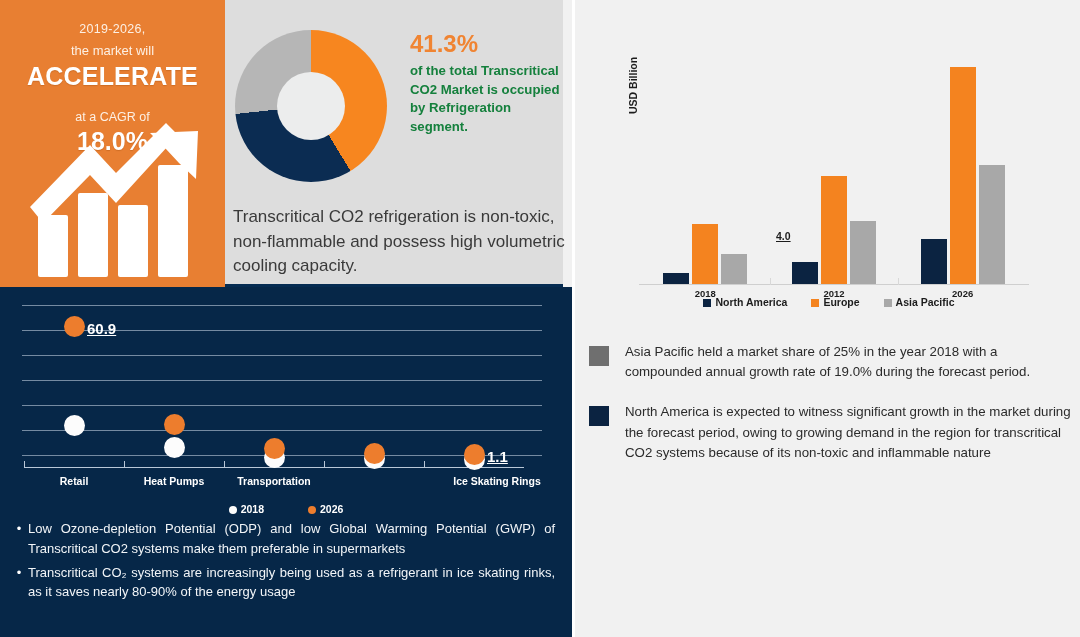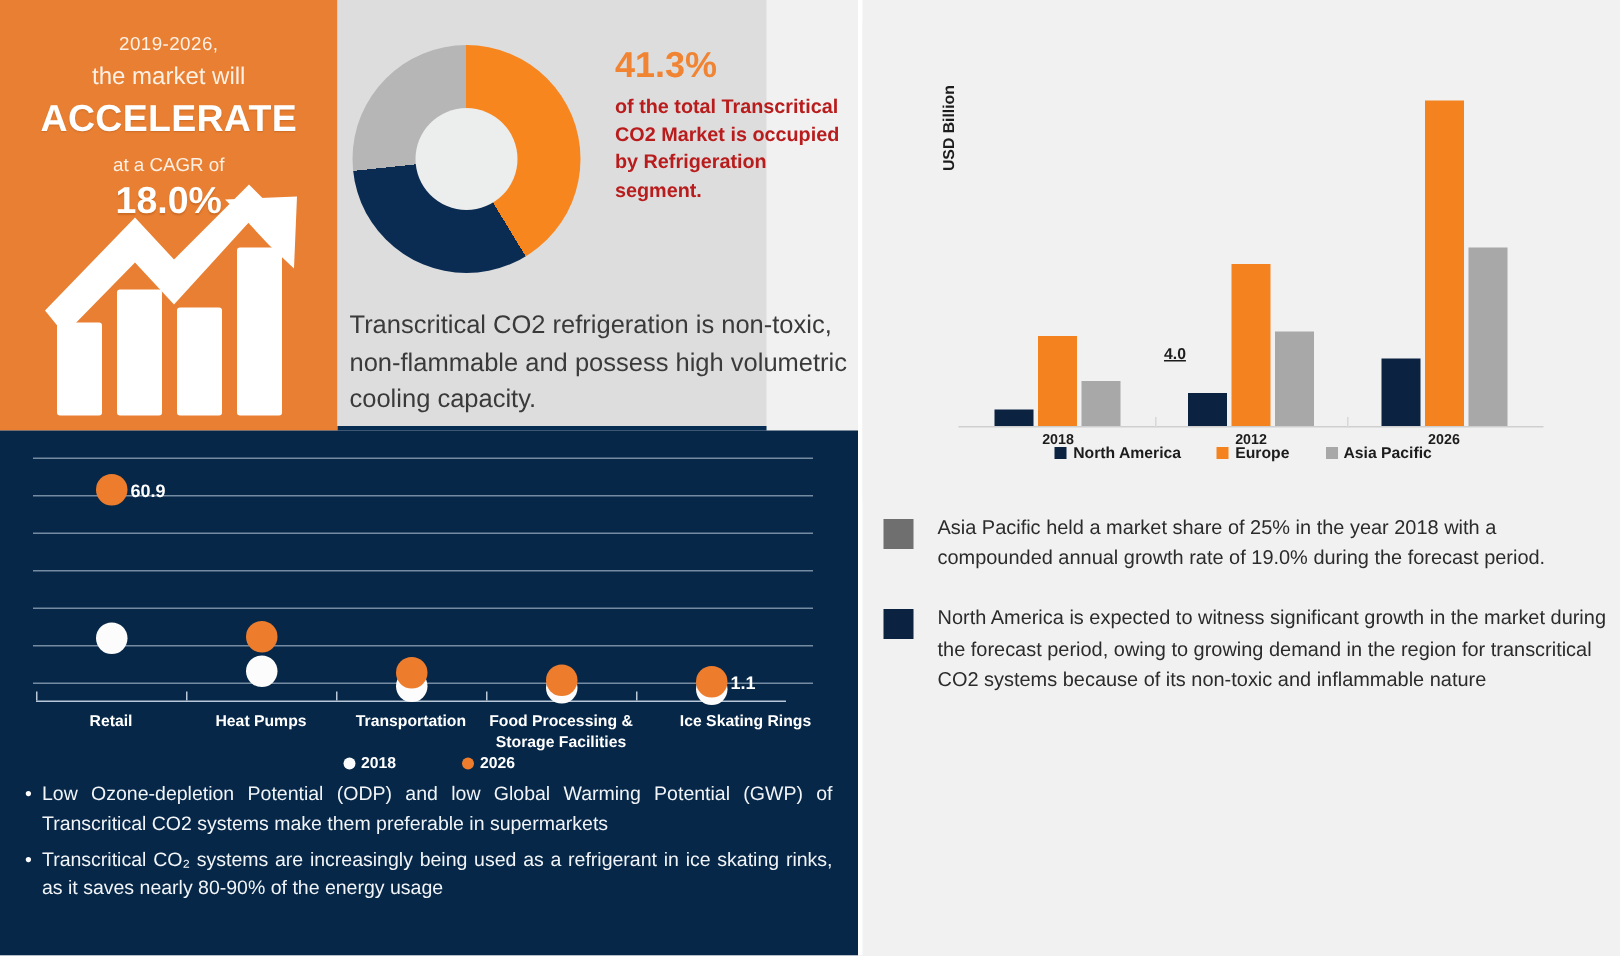--- a/index.html
+++ b/index.html
@@ -10,70 +10,70 @@
   }
   #root { position: relative; width: 1080px; height: 637px; }
 
   
   .accel-panel {
     position: absolute; left: 0; top: 0; width: 225px; height: 287px;
     background: #e87f32; overflow: hidden;
   }
   .accel-text { position: absolute; left: 0; top: 22px; width: 225px; text-align: center; color: #fff; }
   .accel-years { font-size: 12.5px; letter-spacing: .3px; color: #fdf0e4; margin-bottom: 7px; }
-  .accel-market { font-size: 16px; color: #fdf0e4; margin-bottom: 4px; }
+  .accel-market { font-size: 13px; color: #fdf0e4; margin-bottom: 4px; }
   .accel-word {
     font-size: 25px; font-weight: bold; letter-spacing: .2px;
-    color: #ffffff; margin-bottom: 9px;
+    color: #ffffff; margin-bottom: 19px;
     text-shadow: 0 1px 1px rgba(140,60,0,.28);
   }
   .accel-cagr { font-size: 12.5px; color: #fdf0e4; margin-bottom: 3px; }
   .accel-pct { font-size: 25px; font-weight: bold; color: #ffffff; text-shadow: 0 1px 1px rgba(140,60,0,.28); }
   .accel-art { position: absolute; left: 30px; top: 105px; width: 175px; height: 180px; }
 
   
   .donut-panel {
-    position: absolute; left: 225px; top: 0; width: 286px; height: 287px;
+    position: absolute; left: 225px; top: 0; width: 338px; height: 287px;
     background: #dddddd; border-bottom: 3px solid #062c52;
   }
   .donut-wrap { position: absolute; left: 10px; top: 30px; width: 165px; height: 165px; }
   .donut {
     width: 152px; height: 152px; border-radius: 50%;
     background: conic-gradient(
       #f7861f 0deg 148.7deg,
       #0b2c52 148.7deg 264deg,
       #b6b6b6 264deg 360deg);
     position: relative;
   }
   .donut::after {
     content: ""; position: absolute; left: 50%; top: 50%;
     width: 68px; height: 68px; margin: -34px 0 0 -34px;
     border-radius: 50%; background: #eceded;
   }
   .donut-stat { position: absolute; left: 185px; top: 30px; width: 150px; }
   .donut-pct { font-size: 24px; font-weight: bold; color: #f08432; margin-bottom: 4px; }
-  .donut-desc { font-size: 13.2px; font-weight: bold; color: #b91c1c; line-height: 1.42; }
+  .donut-desc { font-size: 13.2px; font-weight: bold; color: #15803d; line-height: 1.42; }
   .donut-note {
     position: absolute; left: 8px; top: 205px; width: 332px;
     font-size: 17px; color: #3a3a3a; line-height: 1.45;
   }
 
   
   .dot-panel {
     position: absolute; left: 0; top: 287px; width: 572px; height: 350px;
     background: #052banon; background: #062748;
   }
   .dot-chart { position: absolute; left: 0; top: 0; width: 572px; height: 215px; }
   .grid-line { position: absolute; left: 22px; width: 520px; height: 1px; background: rgba(210,222,236,.55); }
   .axis-line { position: absolute; left: 24px; top: 180px; width: 500px; height: 1px; background: #b9c8d8; }
   .axis-tick { position: absolute; width: 1px; height: 6px; background: #b9c8d8; top: 174px; }
   .dot { position: absolute; width: 21px; height: 21px; border-radius: 50%; }
   .dot.d2018 { background: #fcfcfc; }
   .dot.d2026 { background: #ed7d2d; }
-  .dot-val { position: absolute; font-size: 12px; font-weight: bold; color: #ffffff; }
+  .dot-val { position: absolute; font-size: 15px; font-weight: bold; color: #ffffff; text-decoration: underline; }
   .cat-label {
     position: absolute; font-size: 10.5px; font-weight: bold; color: #ffffff;
     text-align: center; line-height: 1.3;
   }
   .dot-legend { position: absolute; left: 0; top: 212px; width: 572px; text-align: center; }
   .dlg-item { display: inline-block; margin: 0 22px; font-size: 10.5px; font-weight: bold; color: #fff; }
   .dlg-dot { display: inline-block; width: 8px; height: 8px; border-radius: 50%; margin-right: 4px; vertical-align: middle; }
 
   .bullets-left { position: absolute; left: 10px; top: 232px; width: 545px; }
   .bl-item { display: flex; margin-bottom: 4px; }
@@ -162,21 +162,20 @@
         <div class="dot d2018" style="left: 163.5px; top: 149.829px;"></div>
         <div class="dot d2026" style="left: 163.5px; top: 126.686px;"></div>
         <div class="cat-label" style="left: 119px; top: 188px; width: 110px;">Heat Pumps</div>
         <div class="axis-tick" style="left: 224px;"></div>
         <div class="dot d2018" style="left: 263.5px; top: 160.243px;"></div>
         <div class="dot d2026" style="left: 263.5px; top: 150.986px;"></div>
         <div class="cat-label" style="left: 219px; top: 188px; width: 110px;">Transportation</div>
         <div class="axis-tick" style="left: 324px;"></div>
         <div class="dot d2018" style="left: 363.5px; top: 161.4px;"></div>
         <div class="dot d2026" style="left: 363.5px; top: 155.614px;"></div>
-        <div class="cat-label" style="left: 319px; top: 188px; width: 110px;">Food Processing &amp; Storage Facilities</div>
         <div class="axis-tick" style="left: 424px;"></div>
         <div class="dot d2018" style="left: 463.5px; top: 162.094px;"></div>
         <div class="dot d2026" style="left: 463.5px; top: 156.771px;"></div>
         <div class="cat-label" style="left: 442px; top: 188px; width: 110px;">Ice Skating Rings</div>
         <div class="dot-val" style="left: 87px; top: 33.06px;">60.9</div>
         <div class="dot-val" style="left: 487px; top: 161.271px;">1.1</div>
       </div>
     <div class="dot-legend" id="dotLegend"><span class="dlg-item"><span class="dlg-dot" style="background: rgb(252, 252, 252);"></span><span>2018</span></span><span class="dlg-item"><span class="dlg-dot" style="background: rgb(237, 125, 45);"></span><span>2026</span></span></div>
     <div class="bullets-left" id="leftBullets">
         <div class="bl-item">

